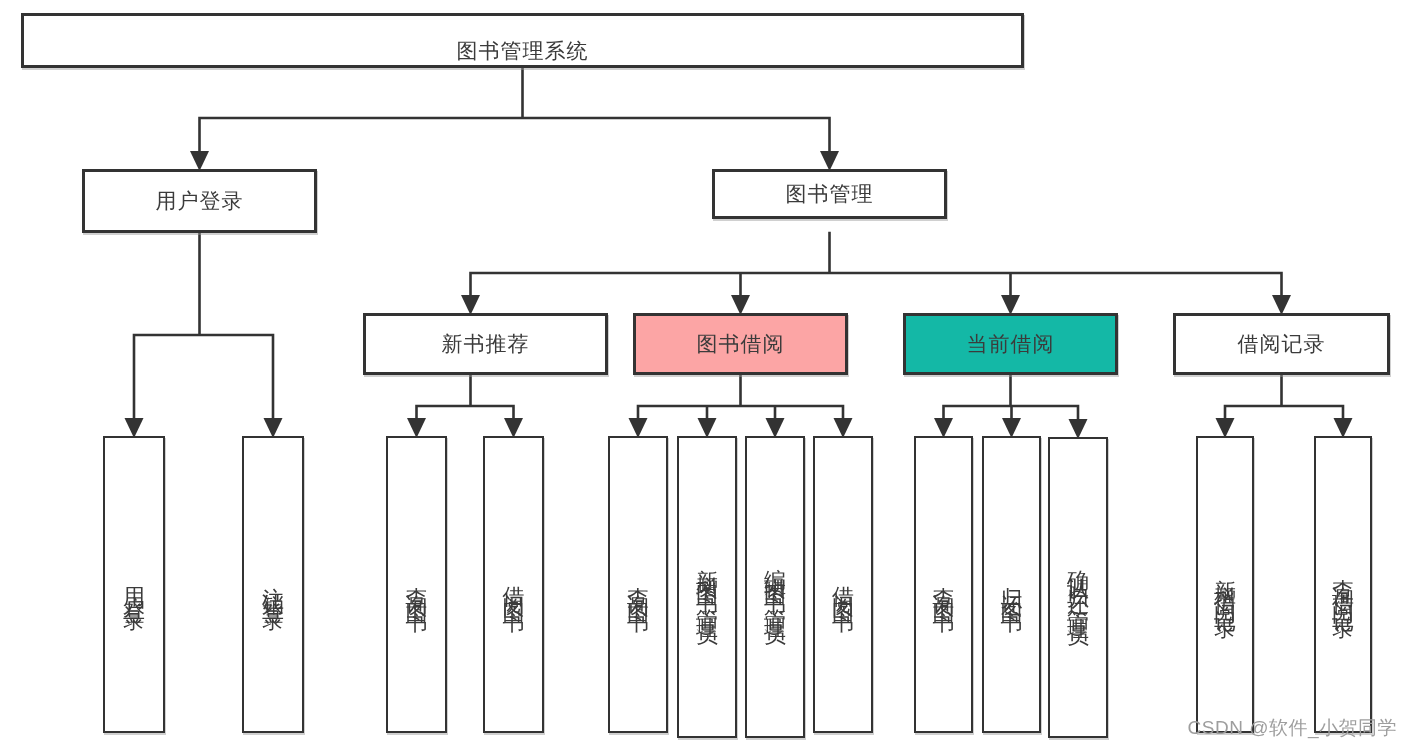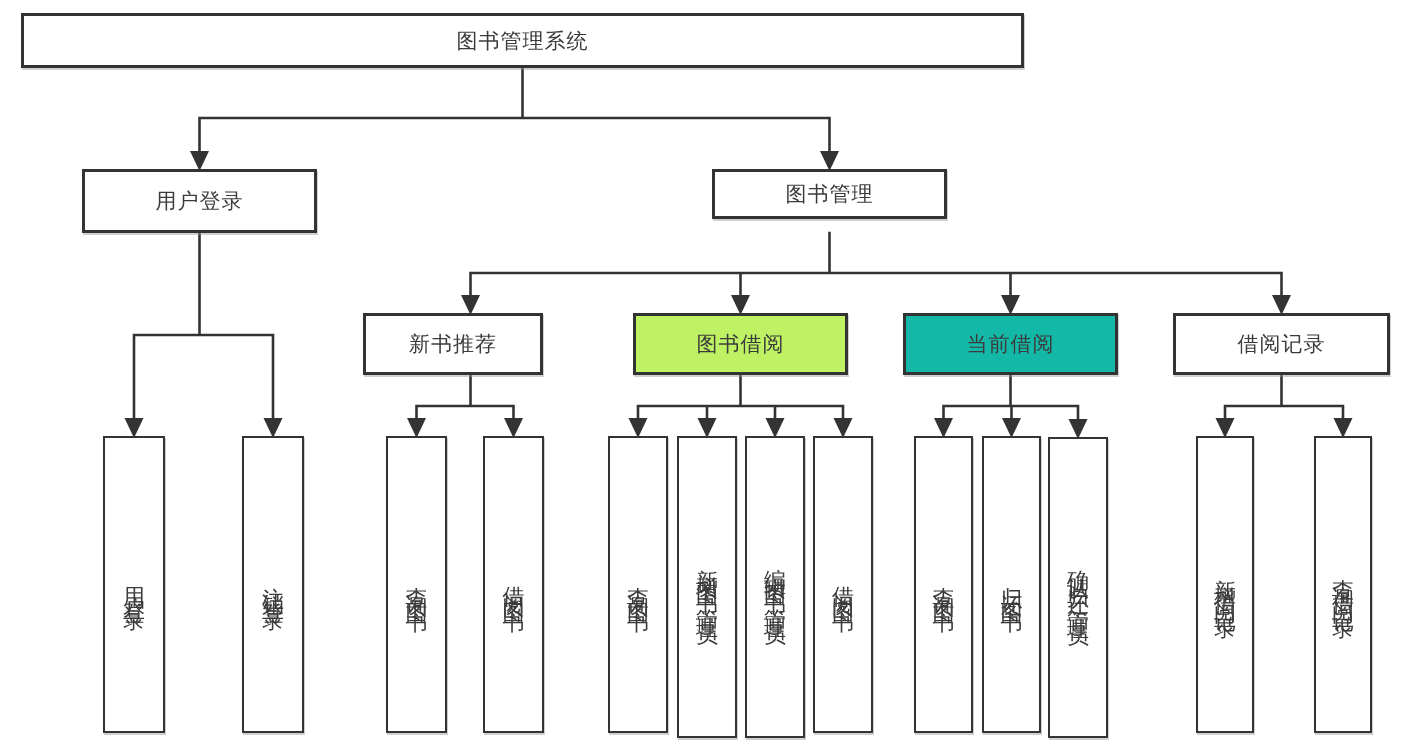--- a/index.html
+++ b/index.html
@@ -93,33 +93,33 @@
         <polygon points="1002,418 1021,418 1011.5,438" fill="#333333"></polygon>
         <polygon points="1068.5,419 1087.5,419 1078,439" fill="#333333"></polygon>
       </g>
       <g>
         <path d="M 1281.5 375 L 1281.5 406 M 1225 406 L 1343 406 M 1225 406 L 1225 422 M 1343 406 L 1343 422" fill="none" stroke="#333333" stroke-width="2.6" stroke-linecap="square"></path>
         <polygon points="1215.5,418 1234.5,418 1225,438" fill="#333333"></polygon>
         <polygon points="1333.5,418 1352.5,418 1343,438" fill="#333333"></polygon>
       </g>
     </svg>
   <div id="nodes">
-      <div class="node h" style="left: 21px; top: 13px; width: 1003px; height: 55px; border-color: rgb(51, 51, 51); background: rgb(255, 255, 255); color: rgb(59, 59, 59);">
+      <div class="node h" style="left: 21px; top: 13px; width: 1003px; height: 55px; border-color: rgb(51, 51, 51); background: rgb(255, 255, 255); color: rgb(59, 59, 59); align-items: flex-end;">
         <span class="lbl">图书管理系统</span>
       </div>
       <div class="node h" style="left: 82px; top: 169px; width: 235px; height: 64px; border-color: rgb(51, 51, 51); background: rgb(255, 255, 255); color: rgb(59, 59, 59);">
         <span class="lbl">用户登录</span>
       </div>
       <div class="node h" style="left: 712px; top: 169px; width: 235px; height: 50px; border-color: rgb(51, 51, 51); background: rgb(255, 255, 255); color: rgb(59, 59, 59);">
         <span class="lbl">图书管理</span>
       </div>
-      <div class="node h" style="left: 363px; top: 313px; width: 180px; height: 62px; border-color: rgb(51, 51, 51); background: rgb(255, 255, 255); color: rgb(59, 59, 59);">
+      <div class="node h" style="left: 363px; top: 313px; width: 245px; height: 62px; border-color: rgb(51, 51, 51); background: rgb(255, 255, 255); color: rgb(59, 59, 59);">
         <span class="lbl">新书推荐</span>
       </div>
-      <div class="node h" style="left: 633px; top: 313px; width: 215px; height: 62px; border-color: rgb(51, 51, 51); background: #bef264; color: rgb(59, 59, 59);">
+      <div class="node h" style="left: 633px; top: 313px; width: 215px; height: 62px; border-color: rgb(51, 51, 51); background: #fca5a5; color: rgb(59, 59, 59);">
         <span class="lbl">图书借阅</span>
       </div>
       <div class="node h" style="left: 903px; top: 313px; width: 215px; height: 62px; border-color: rgb(51, 51, 51); background: #14b8a6; color: rgb(59, 59, 59);">
         <span class="lbl">当前借阅</span>
       </div>
       <div class="node h" style="left: 1173px; top: 313px; width: 217px; height: 62px; border-color: rgb(51, 51, 51); background: rgb(255, 255, 255); color: rgb(59, 59, 59);">
         <span class="lbl">借阅记录</span>
       </div>
       <div class="node v" style="left: 103px; top: 436px; width: 62px; height: 297px; border-color: rgb(51, 51, 51); background: rgb(255, 255, 255); color: rgb(59, 59, 59);">
         <span class="lbl">用户登录</span>
@@ -154,13 +154,14 @@
       <div class="node v" style="left: 1048px; top: 437px; width: 60px; height: 301px; border-color: rgb(51, 51, 51); background: rgb(255, 255, 255); color: rgb(59, 59, 59);">
         <span class="lbl">确认归还（管理员）</span>
       </div>
       <div class="node v" style="left: 1196px; top: 436px; width: 58px; height: 297px; border-color: rgb(51, 51, 51); background: rgb(255, 255, 255); color: rgb(59, 59, 59);">
         <span class="lbl">新增借阅记录</span>
       </div>
       <div class="node v" style="left: 1314px; top: 436px; width: 58px; height: 297px; border-color: rgb(51, 51, 51); background: rgb(255, 255, 255); color: rgb(59, 59, 59);">
         <span class="lbl">查询借阅记录</span>
       </div>
     </div>
+  <div id="watermark">CSDN @软件_小贺同学</div>
 </div>
 
 </body></html>

